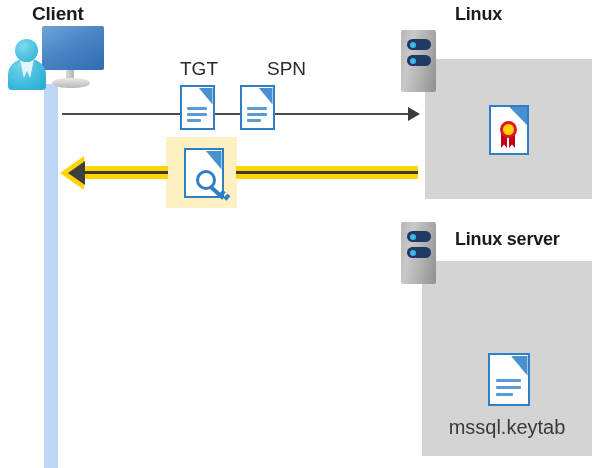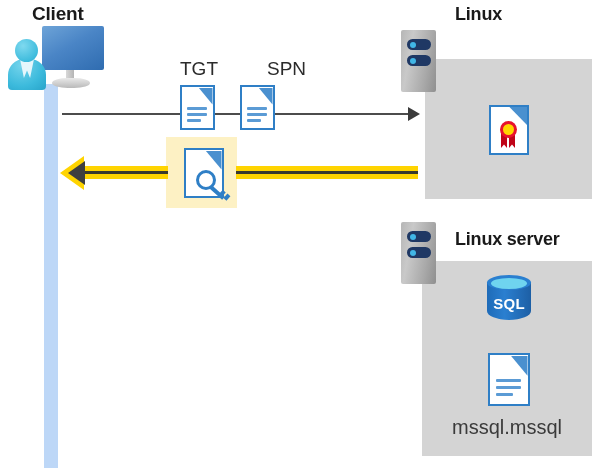--- a/index.html
+++ b/index.html
@@ -204,30 +204,24 @@
   <div class="rack" style="left:401px;top:222px;">
     <div class="slot s1">
       <div class="led"></div>
     </div>
     <div class="slot s2">
       <div class="led"></div>
     </div>
   </div>
   <div class="title" id="linux-title">Linux server</div>
 
-  <div class="sqldb">
-    <div class="cyl"></div>
-    <div class="toprim"></div>
-    <div class="topin"></div>
-    <div class="txt">SQL</div>
-  </div>
 
   <div class="doc" id="keytab-doc" style="left:488px;top:353px;width:42px;height:53px;">
     <div class="body"></div>
     <div class="fold2"></div>
     <div class="ln" style="left:8px;top:26px;width:25px;"></div>
     <div class="ln" style="left:8px;top:33px;width:25px;"></div>
     <div class="ln" style="left:8px;top:40px;width:17px;"></div>
   </div>
 
-  <div id="keytab-label">mssql.mssql</div>
+  <div id="keytab-label">mssql.keytab</div>
 
 </div>
 
 </body></html>

